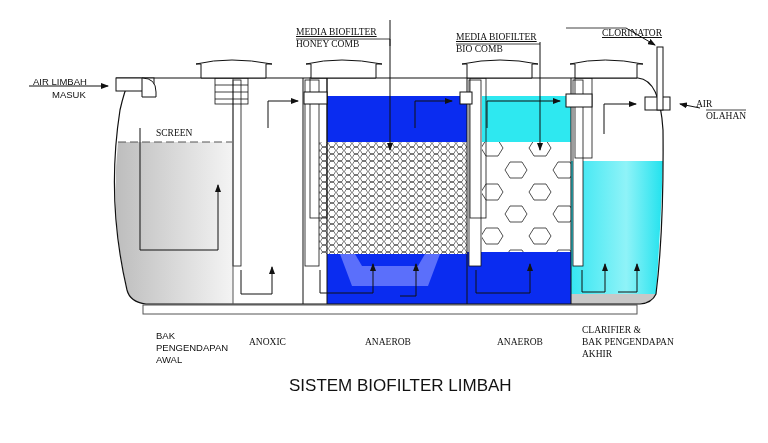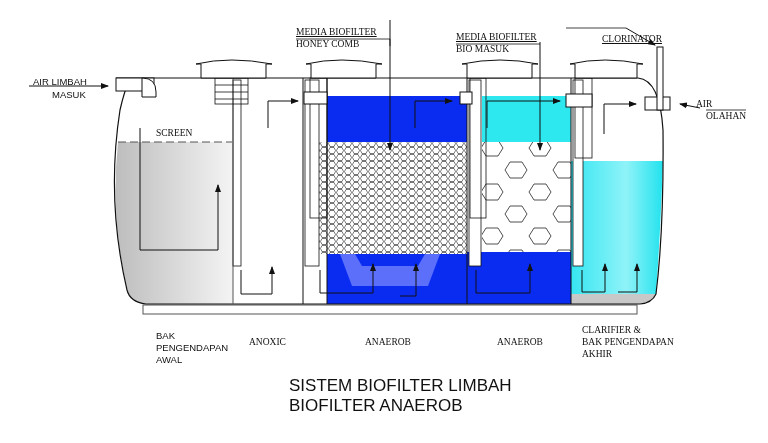--- a/index.html
+++ b/index.html
@@ -135,31 +135,30 @@
   <polyline points="296,39 390,39 390,46" fill="none" stroke="#111" stroke-width="0.8"></polyline>
   <polyline points="456,44 540,44" fill="none" stroke="#111" stroke-width="0.8"></polyline>
 </svg>
 
 <div class="lbl lbl-sans" style="left:33px;top:76px;">AIR LIMBAH</div>
 <div class="lbl lbl-sans" style="left:52px;top:89px;">MASUK</div>
 <div class="lbl" style="left:156px;top:128px;">SCREEN</div>
 <div class="lbl lbl-ul" style="left:296px;top:27px;">MEDIA BIOFILTER</div>
 <div class="lbl" style="left:296px;top:39px;">HONEY COMB</div>
 <div class="lbl lbl-ul" style="left:456px;top:32px;">MEDIA BIOFILTER</div>
-<div class="lbl" style="left:456px;top:44px;">BIO MASUK</div>
-<div class="lbl lbl-ul" style="left:566px;top:34px;padding-left:36px;">CLORINATOR</div>
+<div class="lbl" style="left:456px;top:44px;">BIO COMB</div>
+<div class="lbl lbl-ul" style="left:566px;top:28px;padding-left:36px;">CLORINATOR</div>
 <div class="lbl" style="left:696px;top:99px;text-align:center;">AIR</div>
 <div class="lbl" style="left:706px;top:111px;">OLAHAN</div>
 
 <div class="lbl lbl-sans" style="left:156px;top:330px;">BAK</div>
 <div class="lbl lbl-sans" style="left:156px;top:342px;">PENGENDAPAN</div>
 <div class="lbl lbl-sans" style="left:156px;top:354px;">AWAL</div>
 <div class="lbl" style="left:249px;top:337px;">ANOXIC</div>
 <div class="lbl" style="left:365px;top:337px;">ANAEROB</div>
 <div class="lbl" style="left:497px;top:337px;">ANAEROB</div>
 <div class="lbl" style="left:582px;top:325px;">CLARIFIER &amp;</div>
 <div class="lbl" style="left:582px;top:337px;text-align:center;">BAK PENGENDAPAN</div>
 <div class="lbl" style="left:582px;top:349px;">AKHIR</div>
 
 <div class="title">
   <div>SISTEM BIOFILTER LIMBAH</div>
-  <div>BIOFILTER ANAEROB</div>
 </div>
 
 </body></html>

